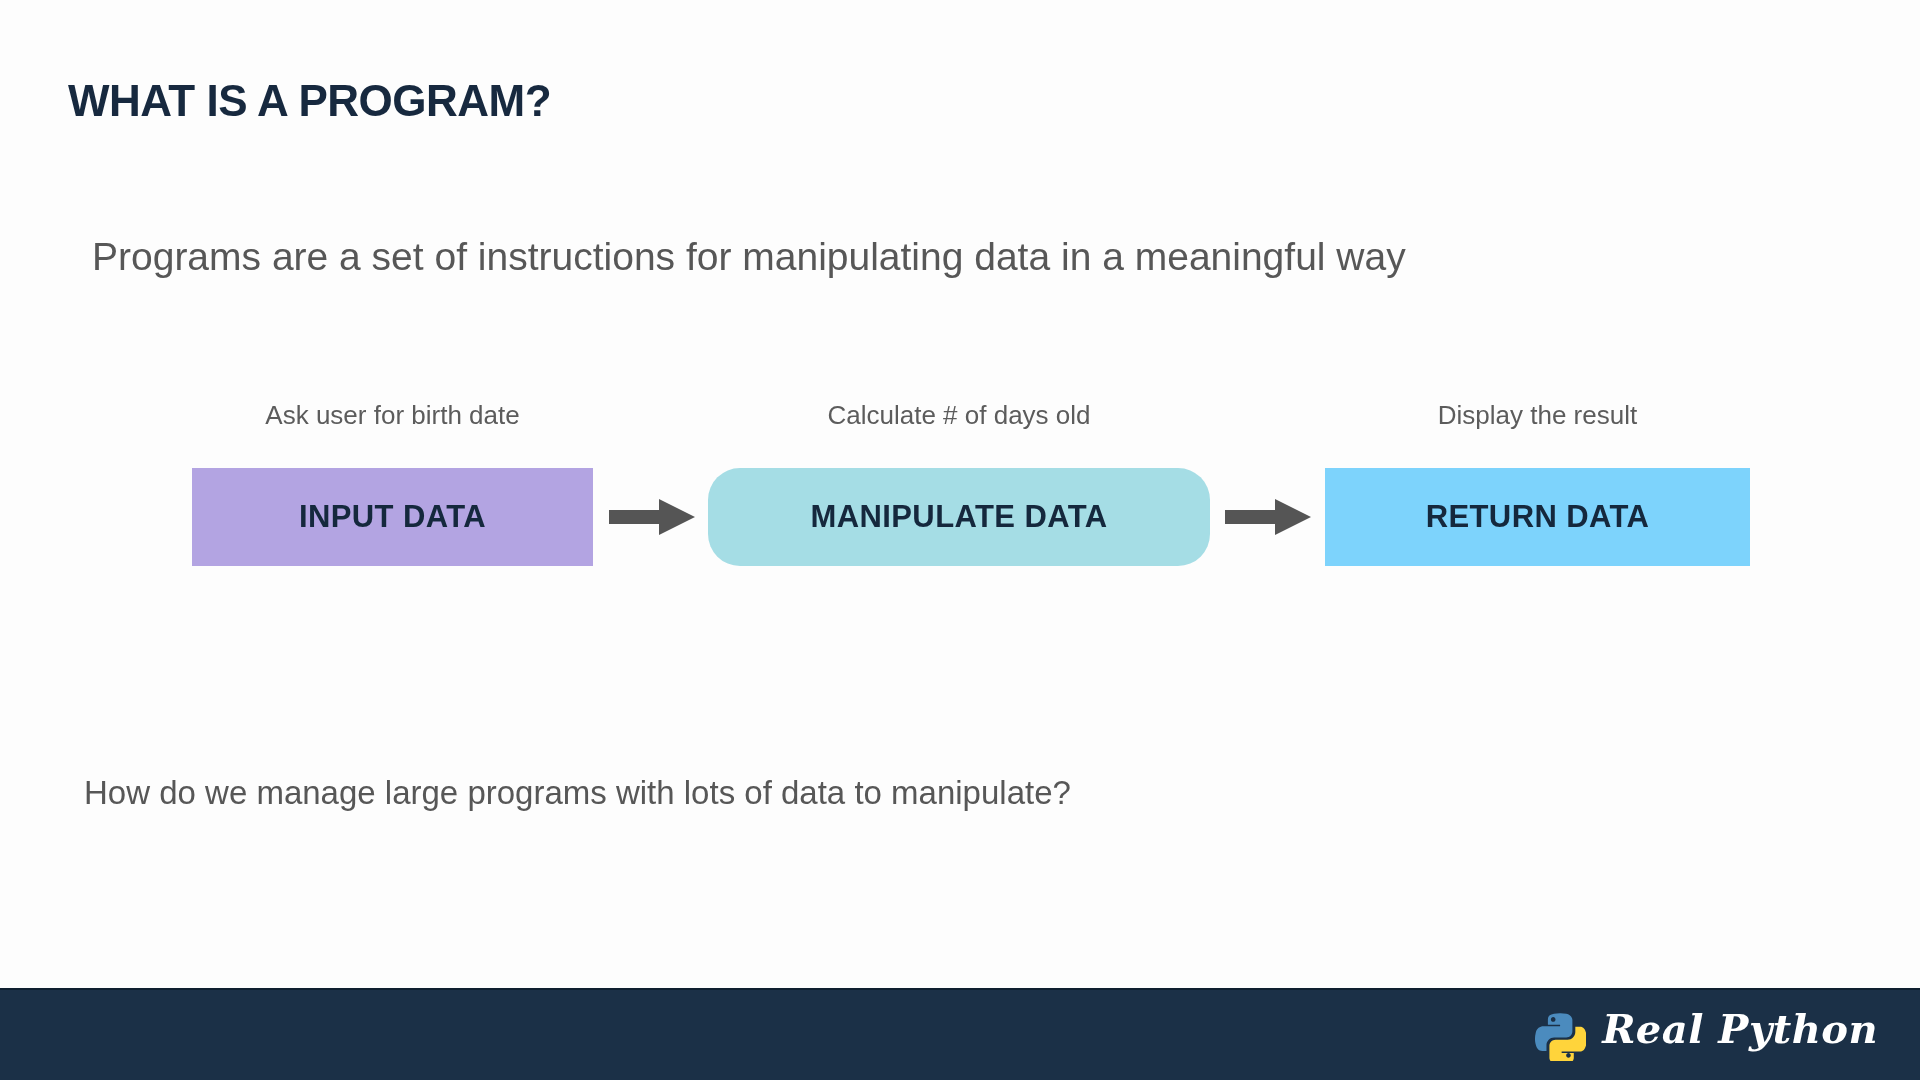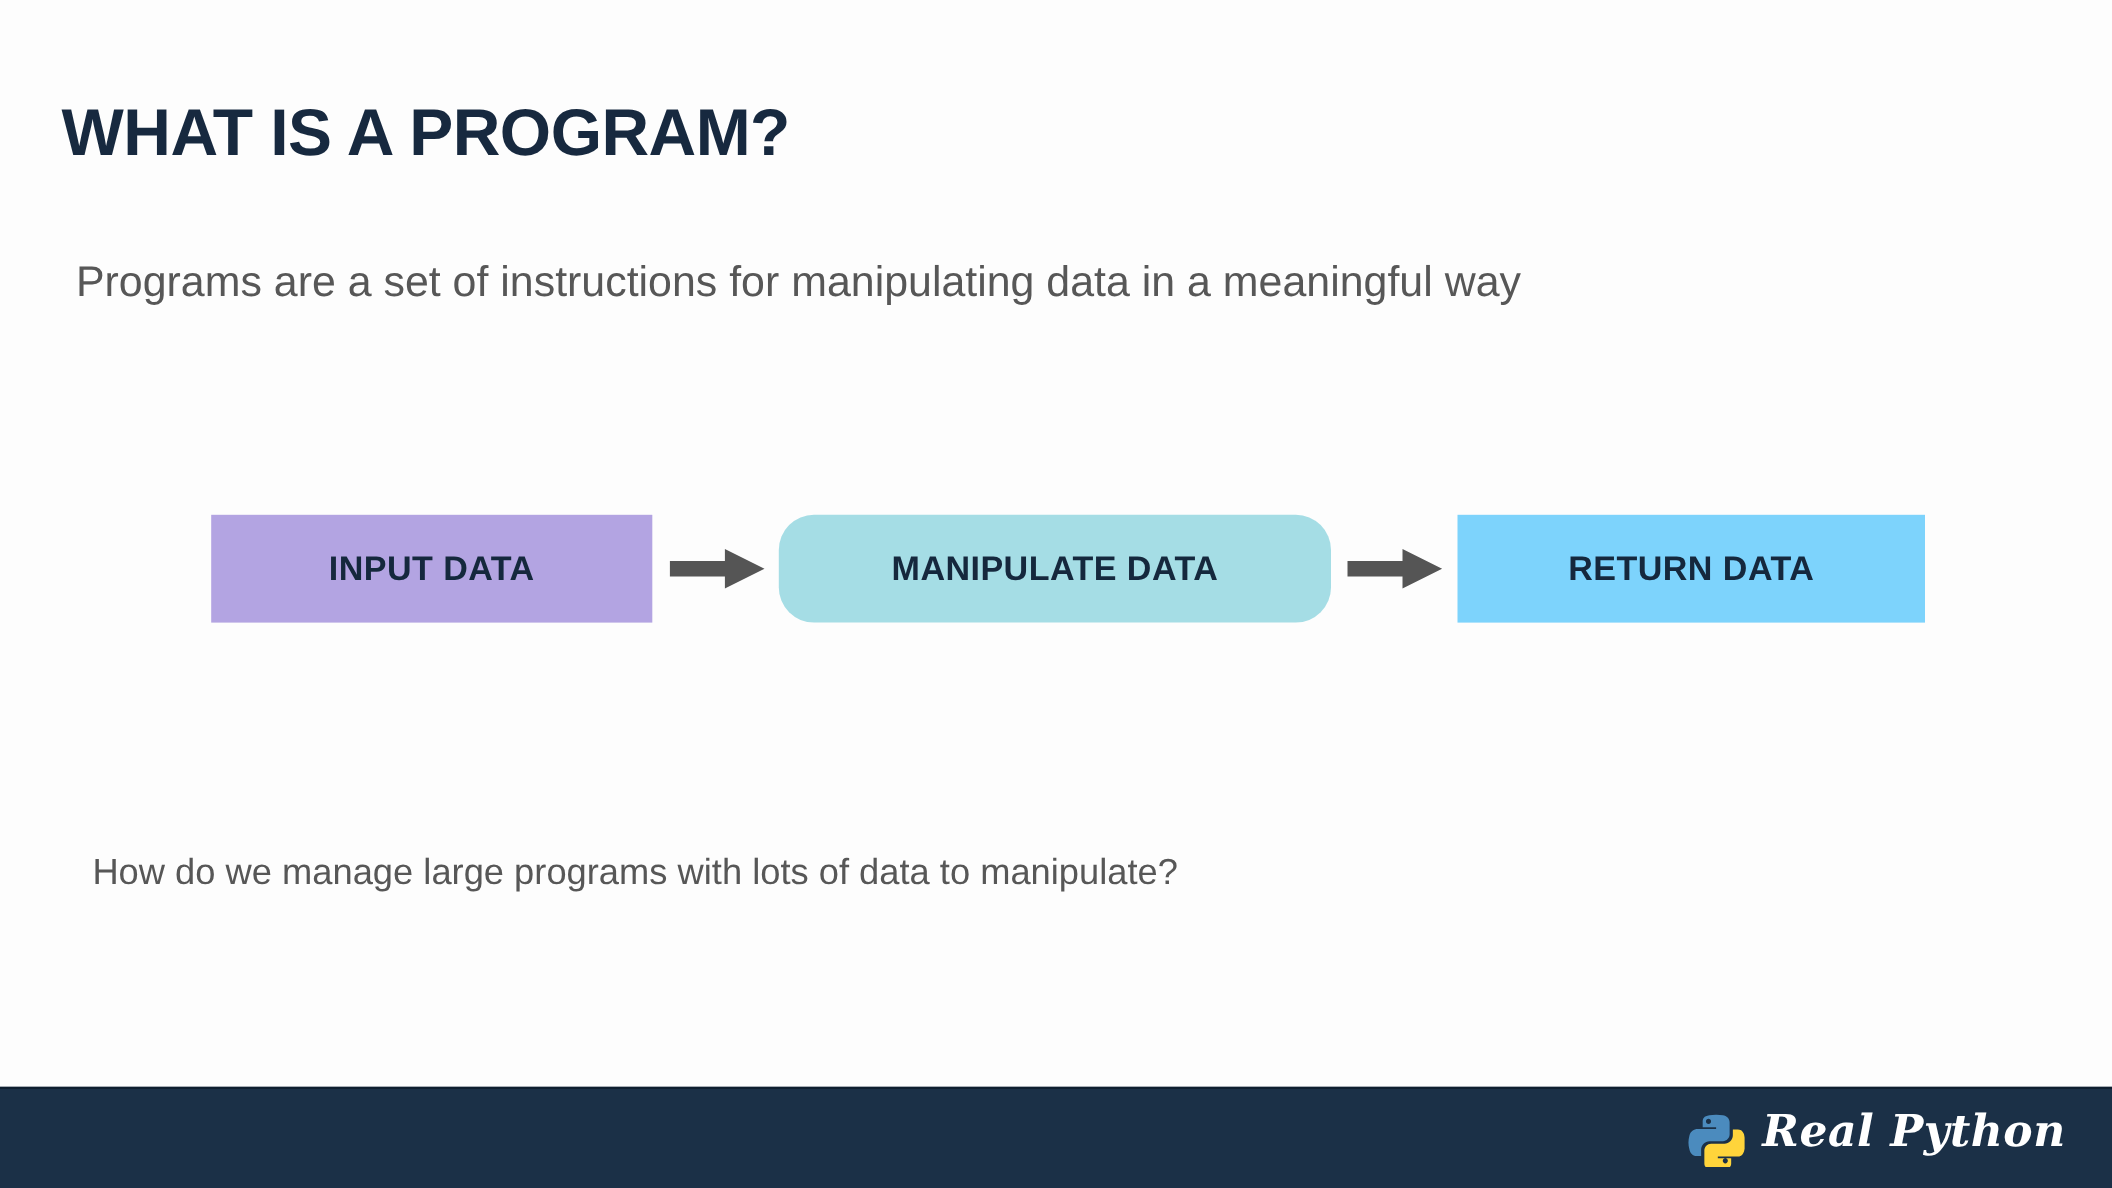--- a/index.html
+++ b/index.html
@@ -17,34 +17,34 @@
 
   .slide {
     position: absolute;
     inset: 0;
     background: #fdfdfd;
   }
 
   
   .slide-title {
     position: absolute;
-    left: 56px;
+    left: 68px;
     top: 48px;
-    font-size: 60px;
+    font-size: 44px;
     font-weight: bold;
     letter-spacing: -0.5px;
     color: #17293f;
     line-height: 1.1;
     white-space: nowrap;
   }
 
   
   .intro-text {
     position: absolute;
-    left: 69px;
+    left: 92px;
     top: 188px;
     width: 1620px;
     font-size: 39px;
     font-weight: 400;
     color: #575757;
     line-height: 1.52;
   }
 
   
   .flow-diagram {
@@ -166,20 +166,25 @@
 <body>
 
 <div class="slide">
 
   <h1 class="slide-title">WHAT IS A PROGRAM?</h1>
 
   <p class="intro-text">Programs are a set of instructions for manipulating data in a meaningful way</p>
 
   <div class="flow-diagram">
 
+    <div class="flow-row-labels">
+      <div class="flow-label l0">Ask user for birth date</div>
+      <div class="flow-label l1">Calculate # of days old</div>
+      <div class="flow-label l2">Display the result</div>
+    </div>
 
     <div class="flow-row-boxes">
       <div class="flow-box b0">INPUT DATA</div>
 
       <div class="flow-arrow a0">
         <svg width="90" height="42" viewBox="0 0 90 42" aria-hidden="true">
           <path d="M2 14 H52 V3 L88 21 L52 39 V28 H2 Z" fill="#555555"></path>
         </svg>
       </div>
 

